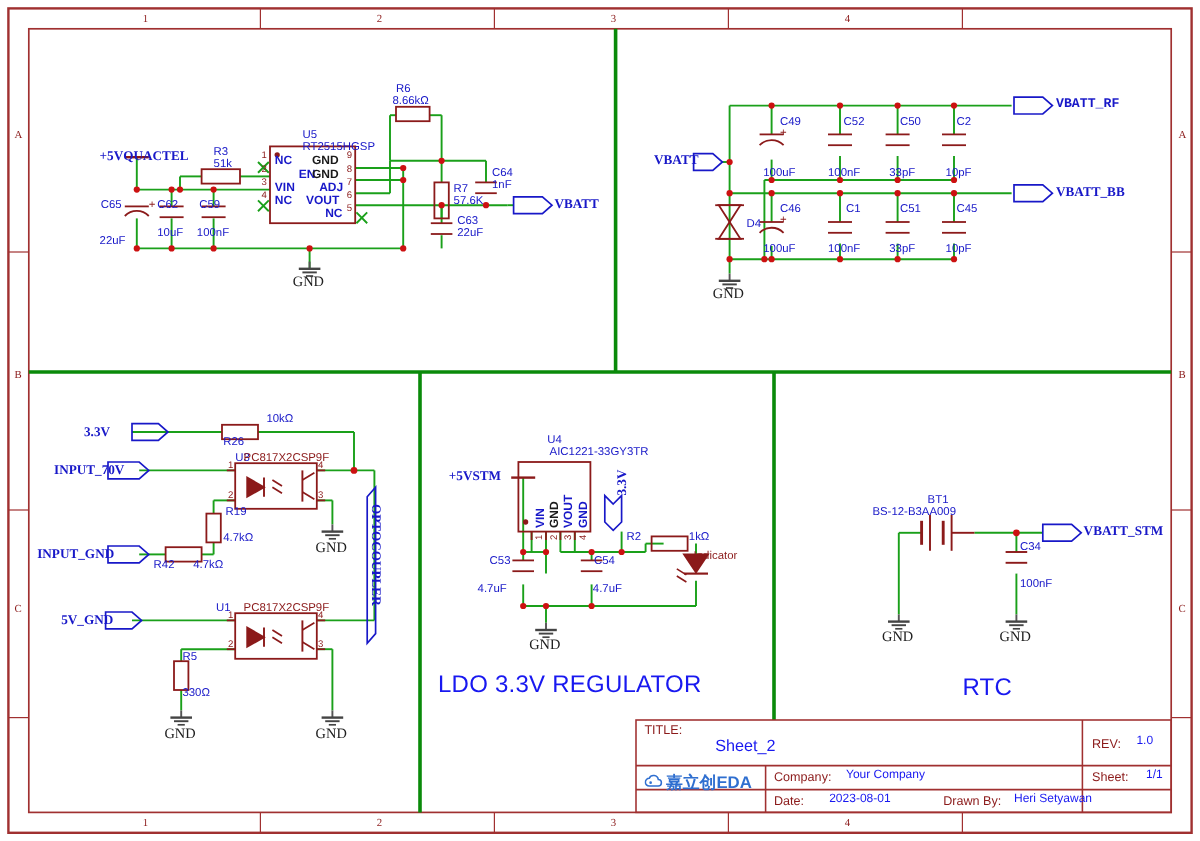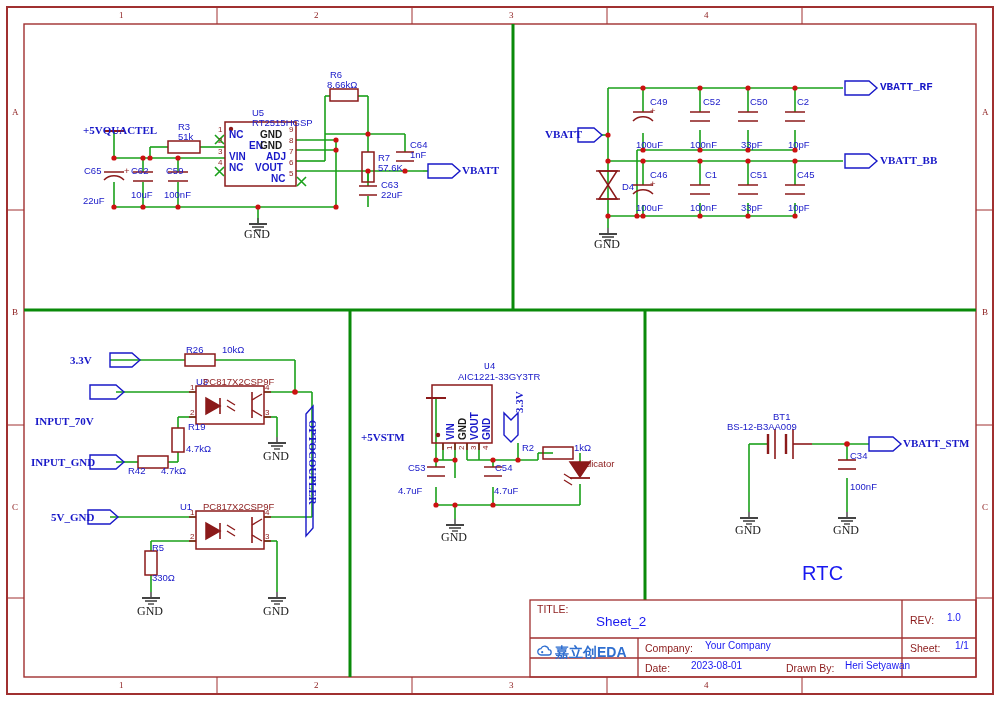--- a/index.html
+++ b/index.html
@@ -501,24 +501,24 @@
   <div class="lbl ref" style="left:705px;top:170px;">C1</div>
   <div class="lbl val" style="left:690px;top:203px;">100nF</div>
   <div class="lbl ref" style="left:750px;top:170px;">C51</div>
   <div class="lbl val" style="left:741px;top:203px;">33pF</div>
   <div class="lbl ref" style="left:797px;top:170px;">C45</div>
   <div class="lbl val" style="left:788px;top:203px;">10pF</div>
   <div class="lbl ref" style="left:622px;top:182px;">D4</div>
   <div class="lbl gnd" style="left:594px;top:238px;">GND</div>
 
   <div class="lbl net" style="left:70px;top:355px;">3.3V</div>
-  <div class="lbl net" style="left:35px;top:387px;margin-top:29px;">INPUT_70V</div>
+  <div class="lbl net" style="left:45px;top:387px;">INPUT_70V</div>
   <div class="lbl net" style="left:31px;top:457px;">INPUT_GND</div>
   <div class="lbl net" style="left:51px;top:512px;">5V_GND</div>
-  <div class="lbl ref" style="left:186px;top:345px;text-align:right;">R26</div>
+  <div class="lbl ref" style="left:186px;top:364px;text-align:right;">R26</div>
   <div class="lbl val" style="left:222px;top:345px;">10kΩ</div>
   <div class="lbl ref" style="left:188px;top:422px;">R19</div>
   <div class="lbl val" style="left:186px;top:444px;">4.7kΩ</div>
   <div class="lbl ref" style="left:128px;top:466px;">R42</div>
   <div class="lbl val" style="left:161px;top:466px;">4.7kΩ</div>
   <div class="lbl ref" style="left:152px;top:543px;">R5</div>
   <div class="lbl val" style="left:152px;top:573px;">330Ω</div>
   <div class="lbl ref" style="left:196px;top:377px;">U3</div>
   <div class="lbl refred" style="left:203px;top:377px;">PC817X2CSP9F</div>
   <div class="lbl pinnum" style="left:190px;top:384px;">1</div>
@@ -529,22 +529,22 @@
   <div class="lbl refred" style="left:203px;top:502px;">PC817X2CSP9F</div>
   <div class="lbl pinnum" style="left:190px;top:509px;">1</div>
   <div class="lbl pinnum" style="left:190px;top:533px;">2</div>
   <div class="lbl pinnum" style="left:265px;top:533px;">3</div>
   <div class="lbl pinnum" style="left:265px;top:509px;">4</div>
   <div class="lbl net vert" style="left:318px;top:420px;">OPTOCOUPLER</div>
   <div class="lbl gnd" style="left:263px;top:450px;">GND</div>
   <div class="lbl gnd" style="left:137px;top:605px;">GND</div>
   <div class="lbl gnd" style="left:263px;top:605px;">GND</div>
 
-  <div class="lbl net" style="left:361px;top:392px;margin-top:40px;">+5VSTM</div>
-  <div class="lbl ref" style="left:484px;top:362px;font-family:Liberation Mono, monospace;">U4</div>
+  <div class="lbl net" style="left:374px;top:392px;">+5VSTM</div>
+  <div class="lbl ref" style="left:456px;top:362px;">U4</div>
   <div class="lbl ref" style="left:458px;top:372px;">AIC1221-33GY3TR</div>
   <div class="lbl pinnum vertup" style="left:446px;top:450px;">1</div>
   <div class="lbl pinnum vertup" style="left:458px;top:450px;">2</div>
   <div class="lbl pinnum vertup" style="left:470px;top:450px;">3</div>
   <div class="lbl pinnum vertup" style="left:482px;top:450px;">4</div>
   <div class="lbl pinname vertup" style="left:446px;top:440px;">VIN</div>
   <div class="lbl pinnameblk vertup" style="left:458px;top:440px;">GND</div>
   <div class="lbl pinname vertup" style="left:470px;top:440px;">VOUT</div>
   <div class="lbl pinname vertup" style="left:482px;top:440px;">GND</div>
   <div class="lbl net vertup" style="left:514px;top:413px;">3.3V</div>
@@ -558,20 +558,21 @@
   <div class="lbl gnd" style="left:441px;top:531px;">GND</div>
 
   <div class="lbl ref" style="left:773px;top:412px;">BT1</div>
   <div class="lbl ref" style="left:727px;top:422px;">BS-12-B3AA009</div>
   <div class="lbl ref" style="left:850px;top:451px;">C34</div>
   <div class="lbl val" style="left:850px;top:482px;">100nF</div>
   <div class="lbl net" style="left:903px;top:438px;">VBATT_STM</div>
   <div class="lbl gnd" style="left:735px;top:524px;">GND</div>
   <div class="lbl gnd" style="left:833px;top:524px;">GND</div>
 
+  <div class="lbl sectitle" style="left:365px;top:561px;">LDO 3.3V REGULATOR</div>
   <div class="lbl sectitle" style="left:802px;top:563px;">RTC</div>
 
   <div class="lbl tbl-k" style="left:537px;top:604px;">TITLE:</div>
   <div class="lbl tbl-title" style="left:596px;top:615px;">Sheet_2</div>
   <div class="lbl tbl-k" style="left:910px;top:615px;">REV:</div>
   <div class="lbl tbl-v" style="left:947px;top:613px;">1.0</div>
   <div class="lbl tbl-k" style="left:645px;top:643px;">Company:</div>
   <div class="lbl tbl-v" style="left:705px;top:641px;">Your Company</div>
   <div class="lbl tbl-k" style="left:910px;top:643px;">Sheet:</div>
   <div class="lbl tbl-v" style="left:955px;top:641px;">1/1</div>

